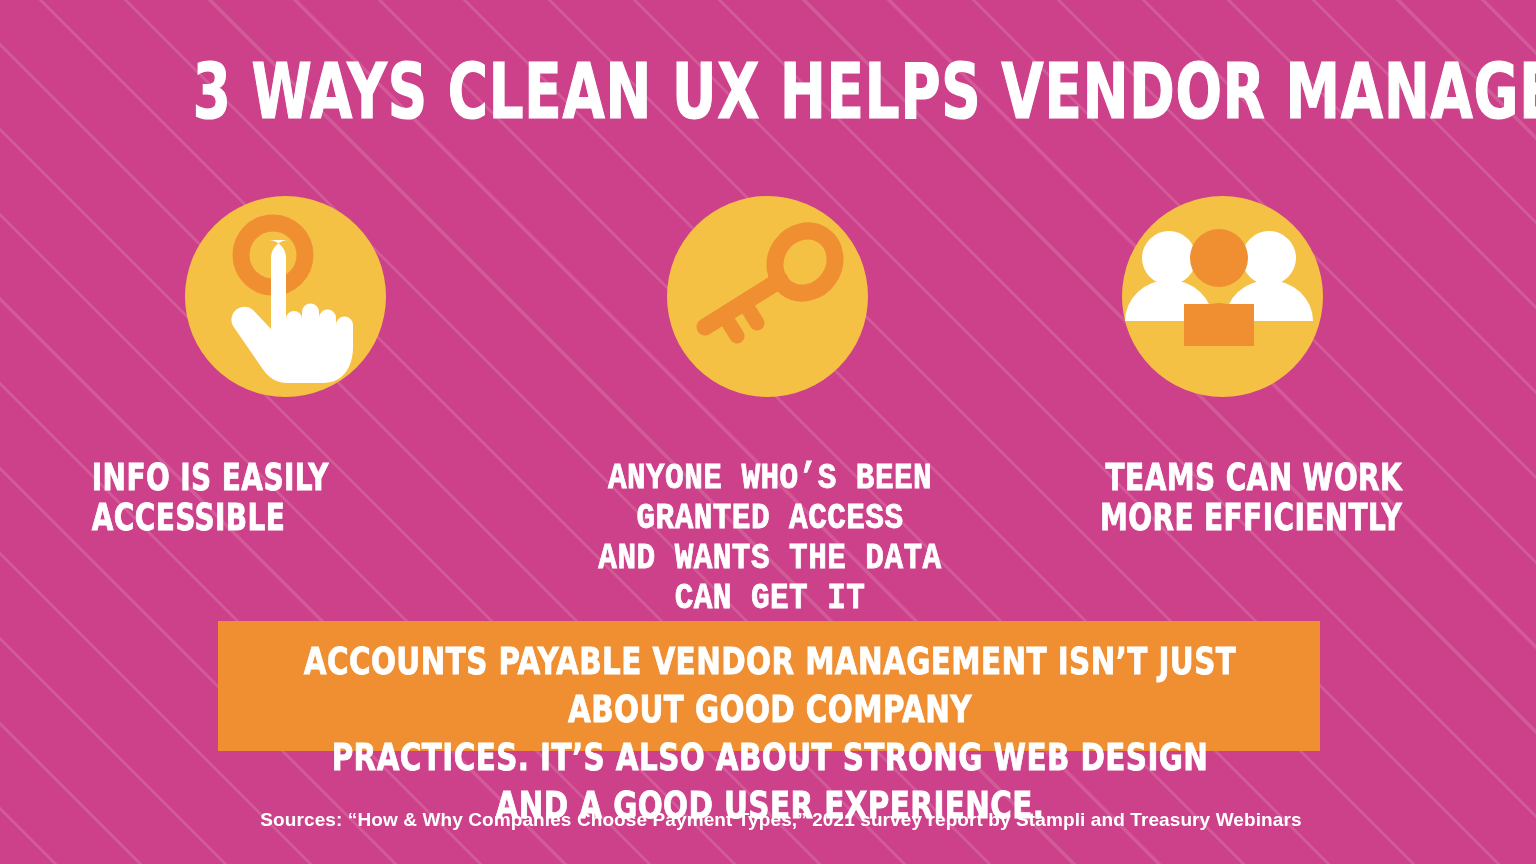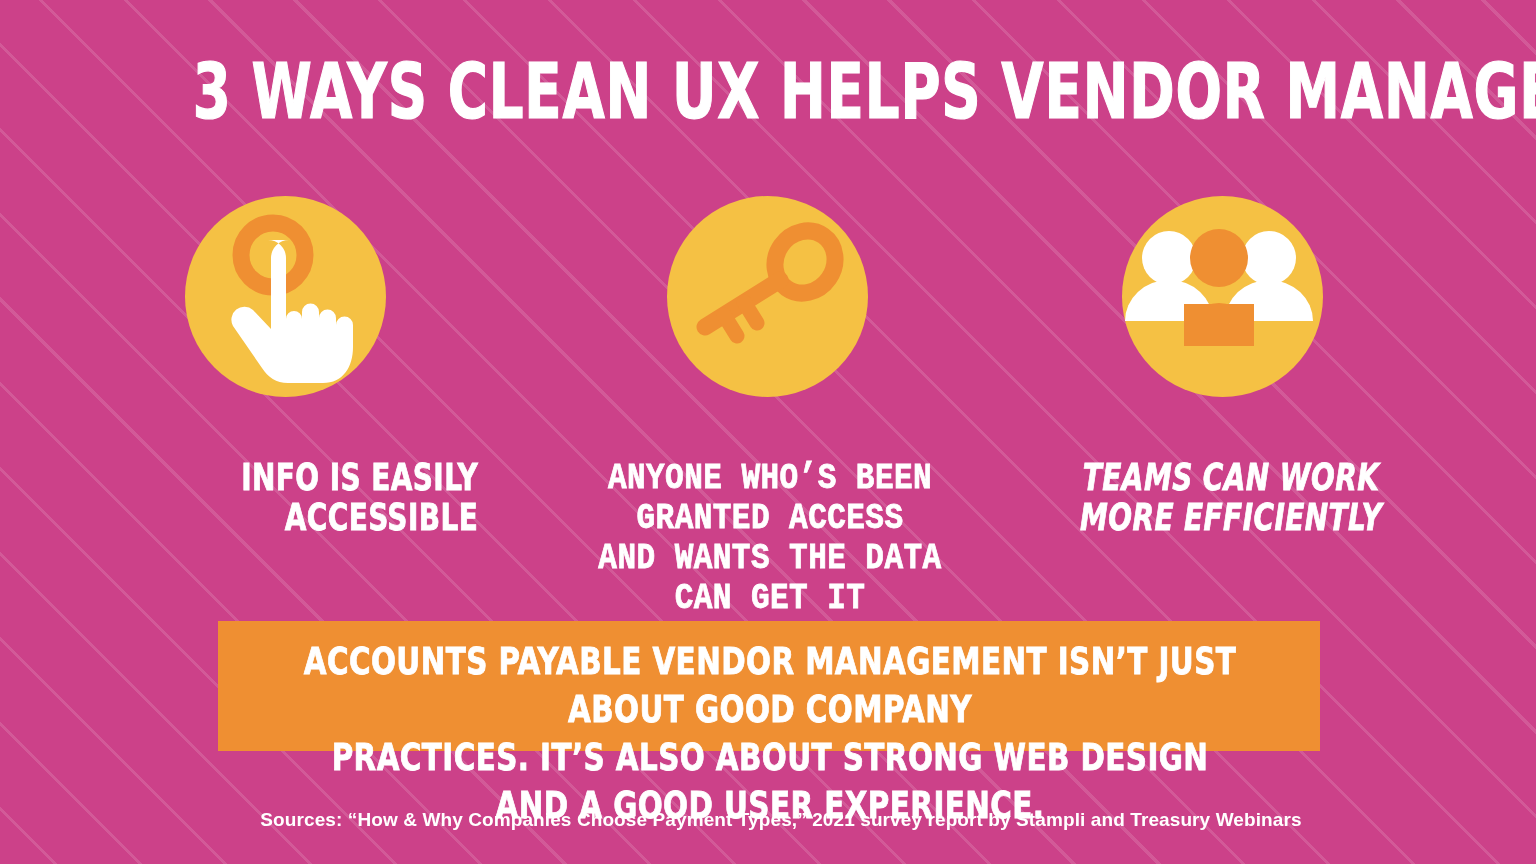--- a/index.html
+++ b/index.html
@@ -103,23 +103,23 @@
 
   .caption {
     position: absolute;
     top: 262px;
     width: 100%;
     font-size: 37px;
     line-height: 40px;
     white-space: pre-line;
     -webkit-text-stroke: 0.8px #ffffff;
   }
-  .col.c0 .caption { text-align: right; }
+  .col.c0 .caption { text-align: left; }
   .col.c1 .caption { text-align: center; font-family: Liberation Mono, monospace; }
-  .col.c2 .caption { text-align: center; padding-left: 60px; box-sizing: border-box; font-style: italic; }
+  .col.c2 .caption { text-align: right; padding-left: 60px; box-sizing: border-box; }
   .caption .squeeze {
     display: inline-block;
     transform: scaleX(0.84);
   }
   .col.c0 .caption .squeeze,
   .col.c1 .caption .squeeze { transform-origin: center center; }
   .col.c2 .caption .squeeze { transform-origin: left center; }
 
   
   #banner {

